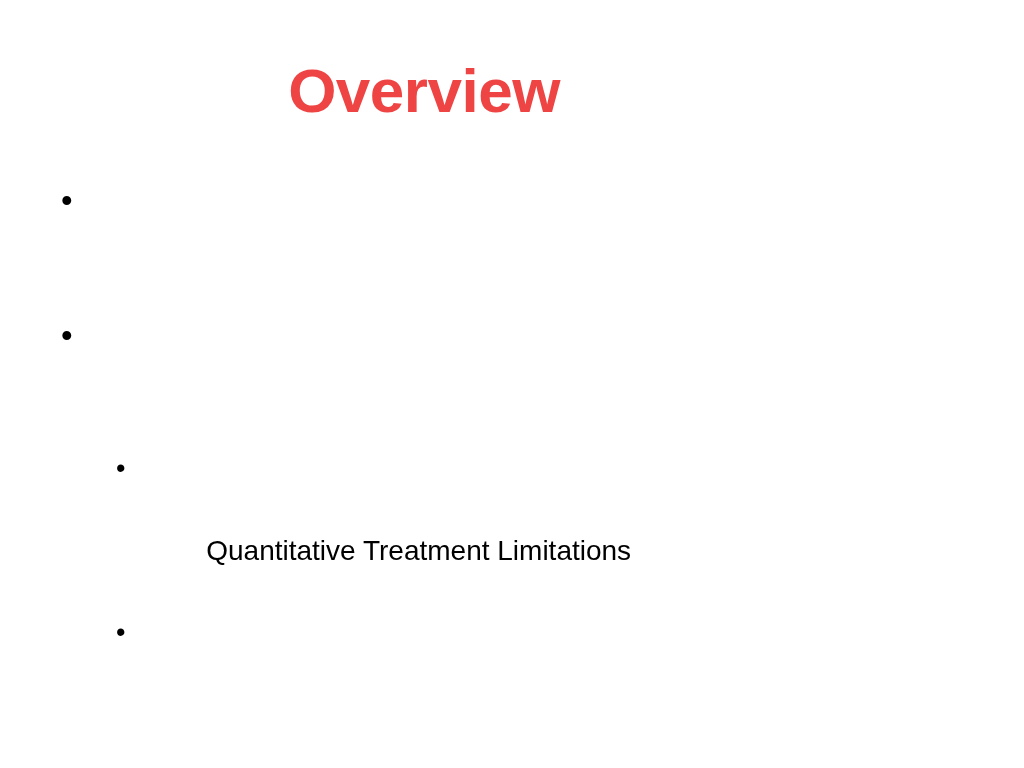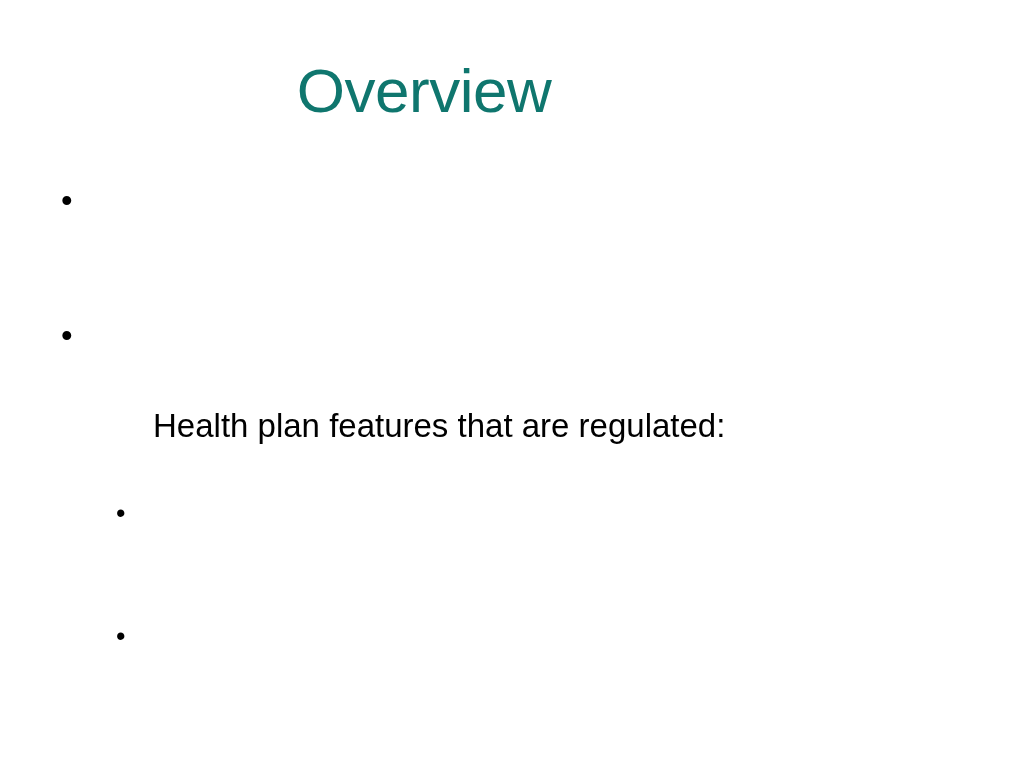--- a/index.html
+++ b/index.html
@@ -25,24 +25,24 @@
     box-sizing: border-box;
   }
 
   .slide-title {
     position: absolute;
     top: 58px;
     left: 0;
     width: 848px;
     text-align: center;
     font-size: 62px;
-    font-weight: normal;
+    font-weight: bold;
     line-height: 1.05;
     letter-spacing: -0.5px;
-    color: #0f766e;
+    color: #ef4444;
     white-space: nowrap;
   }
 
   .body-list {
     position: absolute;
     top: 178px;
     left: 58px;
     width: 920px;
     list-style: none;
     margin: 0;
@@ -107,26 +107,26 @@
   <div class="slide-title">Overview</div>
 
   <ul class="body-list">
 
     <li class="bullet-l1">
       <span class="marker">•</span>
     </li>
 
     <li class="bullet-l1">
       <span class="marker">•</span>
-      <span>Health plan features that are regulated:</span>
     </li>
 
     <ul class="sub-list">
       <li class="bullet-l2">
         <span class="marker">•</span>
+        <span>Quantitative Treatment Limitations</span>
       </li>
       <li class="bullet-l2">
         <span class="marker">•</span>
         
       </li>
 
     </ul>
 
   </ul>
 

